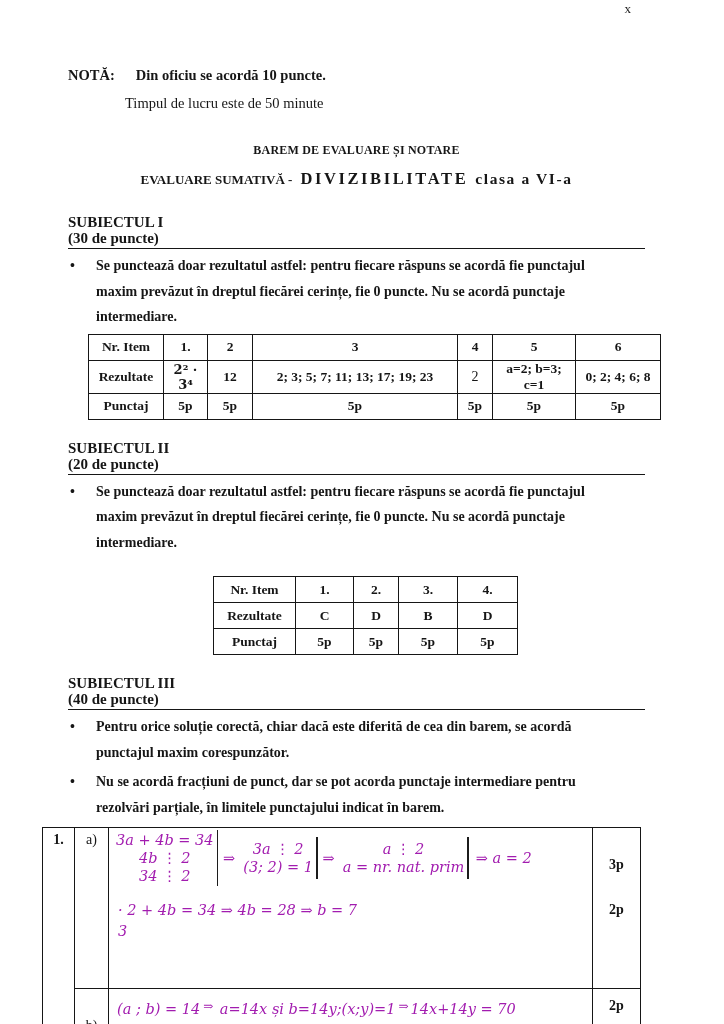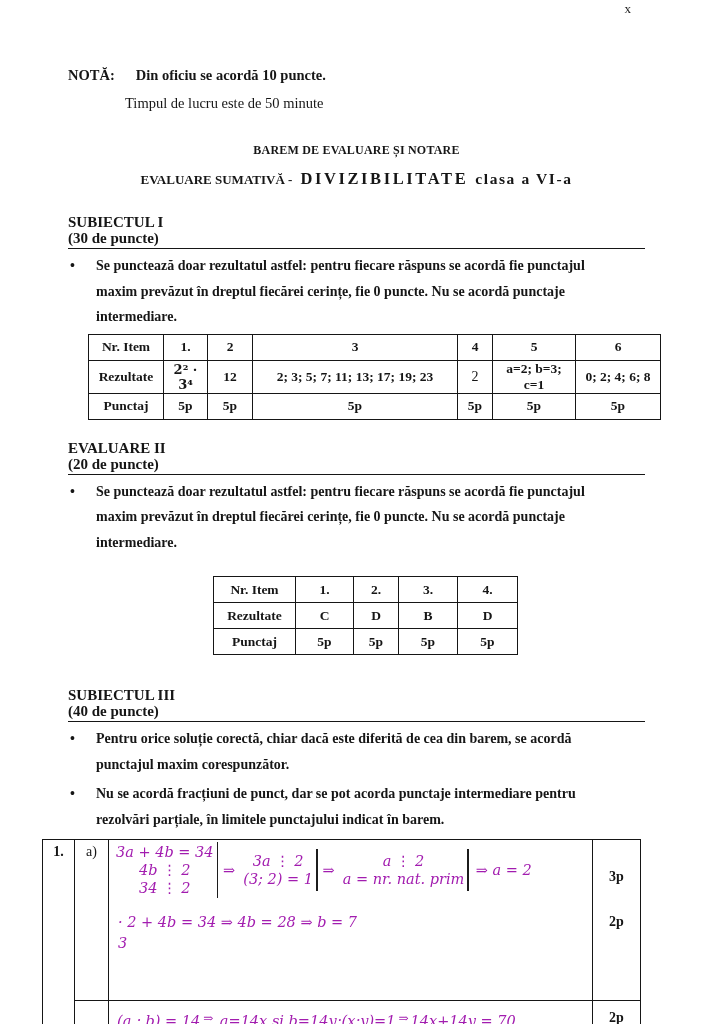--- a/index.html
+++ b/index.html
@@ -25,21 +25,21 @@
   .subtitle .suf  { font-size:15.5px; letter-spacing:1.6px; margin-left:3px; }
 
   
   .sect-head {
     display:flex; justify-content:space-between; align-items:baseline;
     border-bottom:1.5px solid #161616; padding-bottom:2px;
     font-weight:bold; font-size:15px; line-height:16px;flex-direction:column;
   }
   .mt-s1 { margin-top:23px; }
   .mt-s2 { margin-top:20px; }
-  .mt-s3 { margin-top:32px; }
+  .mt-s3 { margin-top:20px; }
 
   
   .bullet-item { display:flex; margin-top:4px; }
   .bullet-dot  { width:28px; padding-left:2px; font-weight:bold; font-size:14px; line-height:25.5px; }
   .bullet-text { font-weight:bold; font-size:14px; line-height:25.5px; width:522px; }
 
   
   table { border-collapse:collapse; table-layout:fixed; }
   td { border:1px solid #161616; font-weight:bold; font-size:13.5px; text-align:center; vertical-align:middle; padding:0 2px; overflow:hidden; }
 
@@ -149,21 +149,21 @@
         <td>5p</td>
         <td>5p</td>
         <td>5p</td>
         <td>5p</td>
         <td>5p</td>
       </tr>
     </tbody>
       </table>
 
     <div class="sect-head mt-s2">
-      <span>EVALUARE II</span>
+      <span>SUBIECTUL II</span>
       <span>(20 de puncte)</span>
     </div>
     <div class="bullet-item">
       <span class="bullet-dot">•</span>
       <span class="bullet-text">Se punctează doar rezultatul astfel: pentru fiecare răspuns se acordă fie punctajul maxim prevăzut în dreptul fiecărei cerințe, fie 0 puncte. Nu se acordă punctaje intermediare.</span>
     </div>
 
     <table class="t2">
       <colgroup>
         <col style="width:82px">

